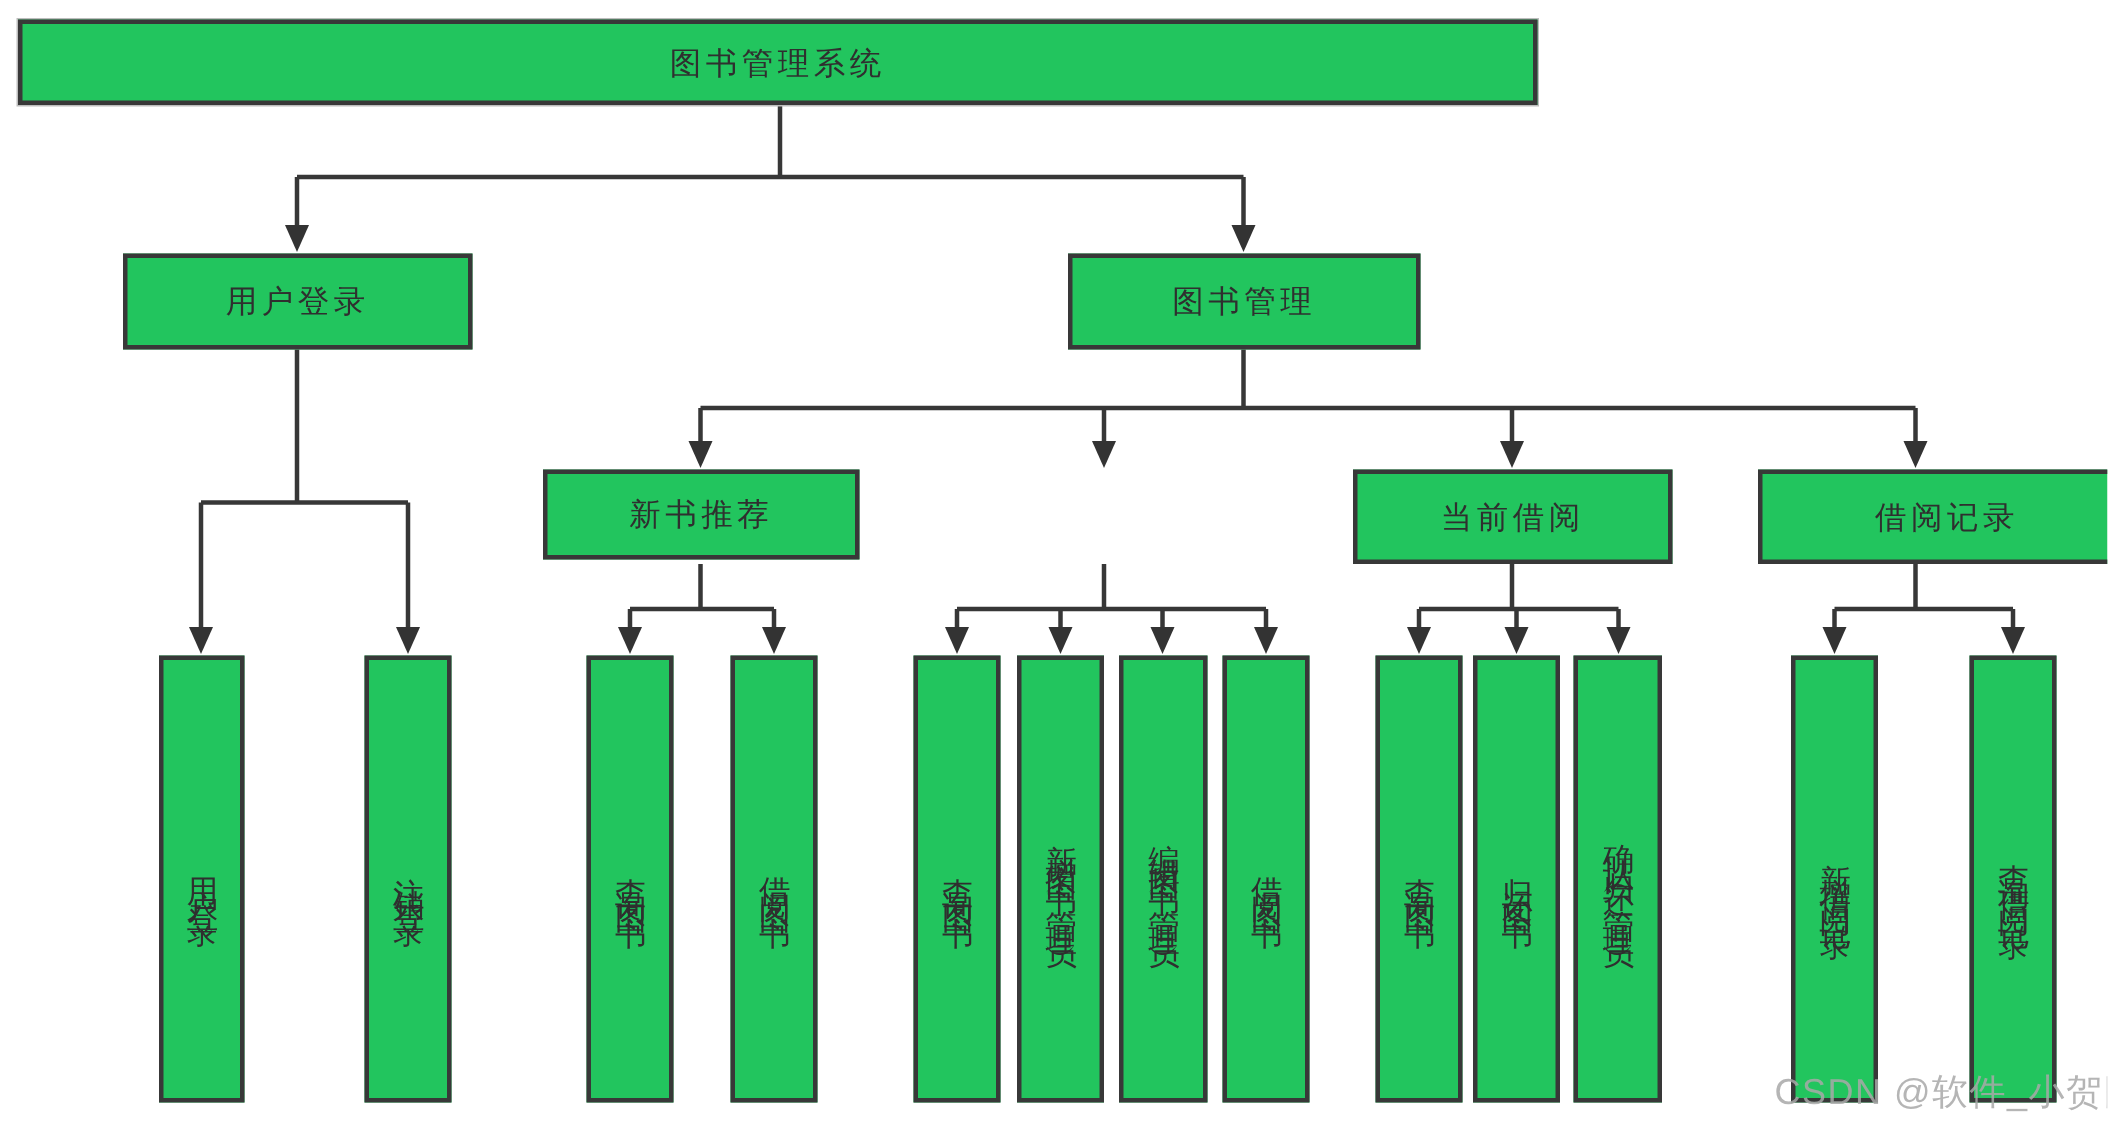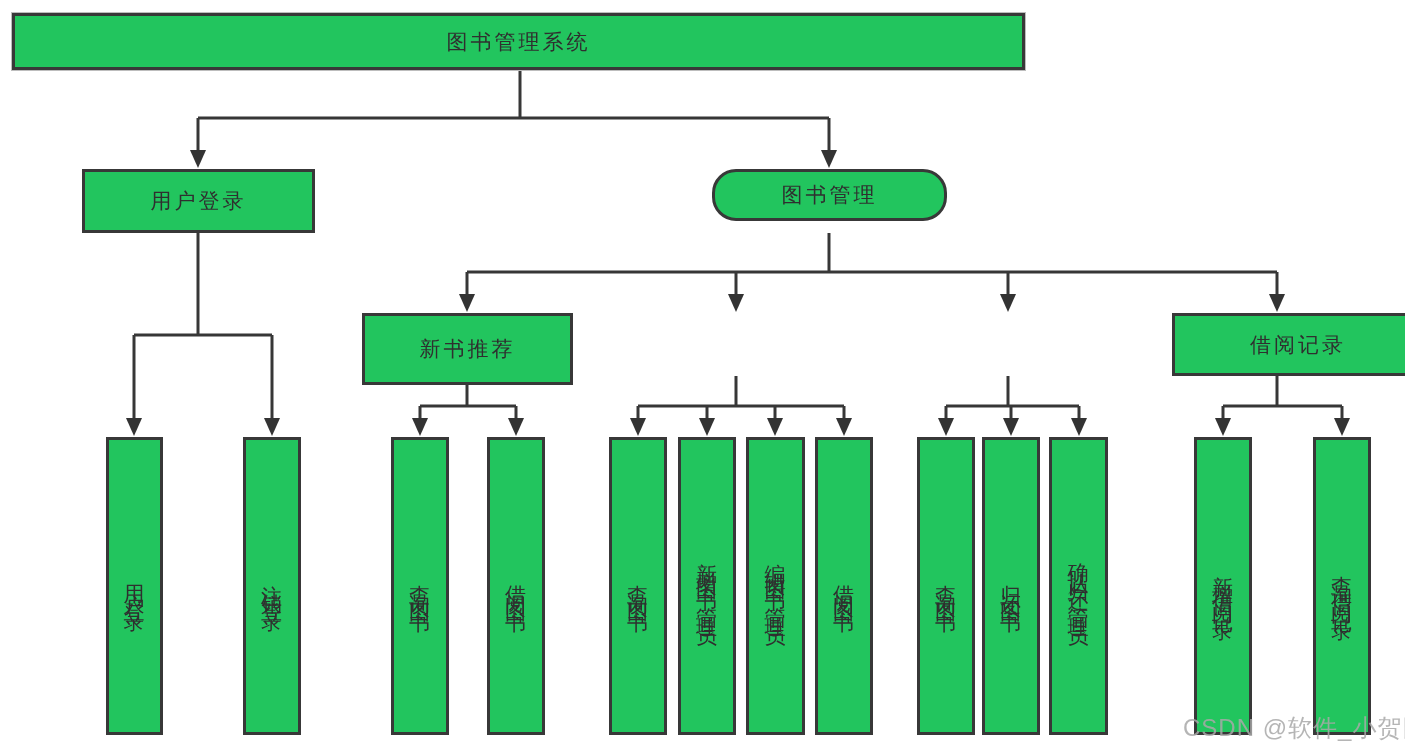--- a/index.html
+++ b/index.html
@@ -113,23 +113,24 @@
       <line x1="1223" y1="406" x2="1223" y2="420"></line>
       <polygon points="1215,418 1231,418 1223,436"></polygon>
       <line x1="1342" y1="406" x2="1342" y2="420"></line>
       <polygon points="1334,418 1350,418 1342,436"></polygon>
     </g>
   </svg>
 
   <div class="node root" style="left:12px;top:13px;width:1013px;height:57px;">图书管理系统</div>
 
   <div class="node" style="left:82px;top:169px;width:233px;height:64px;">用户登录</div>
-  <div class="node" style="left:712px;top:169px;width:235px;height:52px;border-radius:24px;">图书管理</div>
+  <div class="node" style="left:712px;top:169px;width:235px;height:64px;">图书管理</div>
 
-  <div class="node" style="left:362px;top:313px;width:211px;height:72px;">新书推荐</div>
+  <div class="node" style="left:362px;top:313px;width:211px;height:60px;">新书推荐</div>
+  <div class="node" style="left:902px;top:313px;width:213px;height:63px;">当前借阅</div>
   <div class="node" style="left:1172px;top:313px;width:252px;height:63px;">借阅记录</div>
 
   <div class="node vnode" style="left:106px;top:437px;width:57px;height:298px;">用户登录</div>
   <div class="node vnode" style="left:243px;top:437px;width:58px;height:298px;">注销登录</div>
 
   <div class="node vnode" style="left:391px;top:437px;width:58px;height:298px;">查询图书</div>
   <div class="node vnode" style="left:487px;top:437px;width:58px;height:298px;">借阅图书</div>
 
   <div class="node vnode" style="left:609px;top:437px;width:58px;height:298px;">查询图书</div>
   <div class="node vnode" style="left:678px;top:437px;width:58px;height:298px;">新增图书（管理员）</div>

